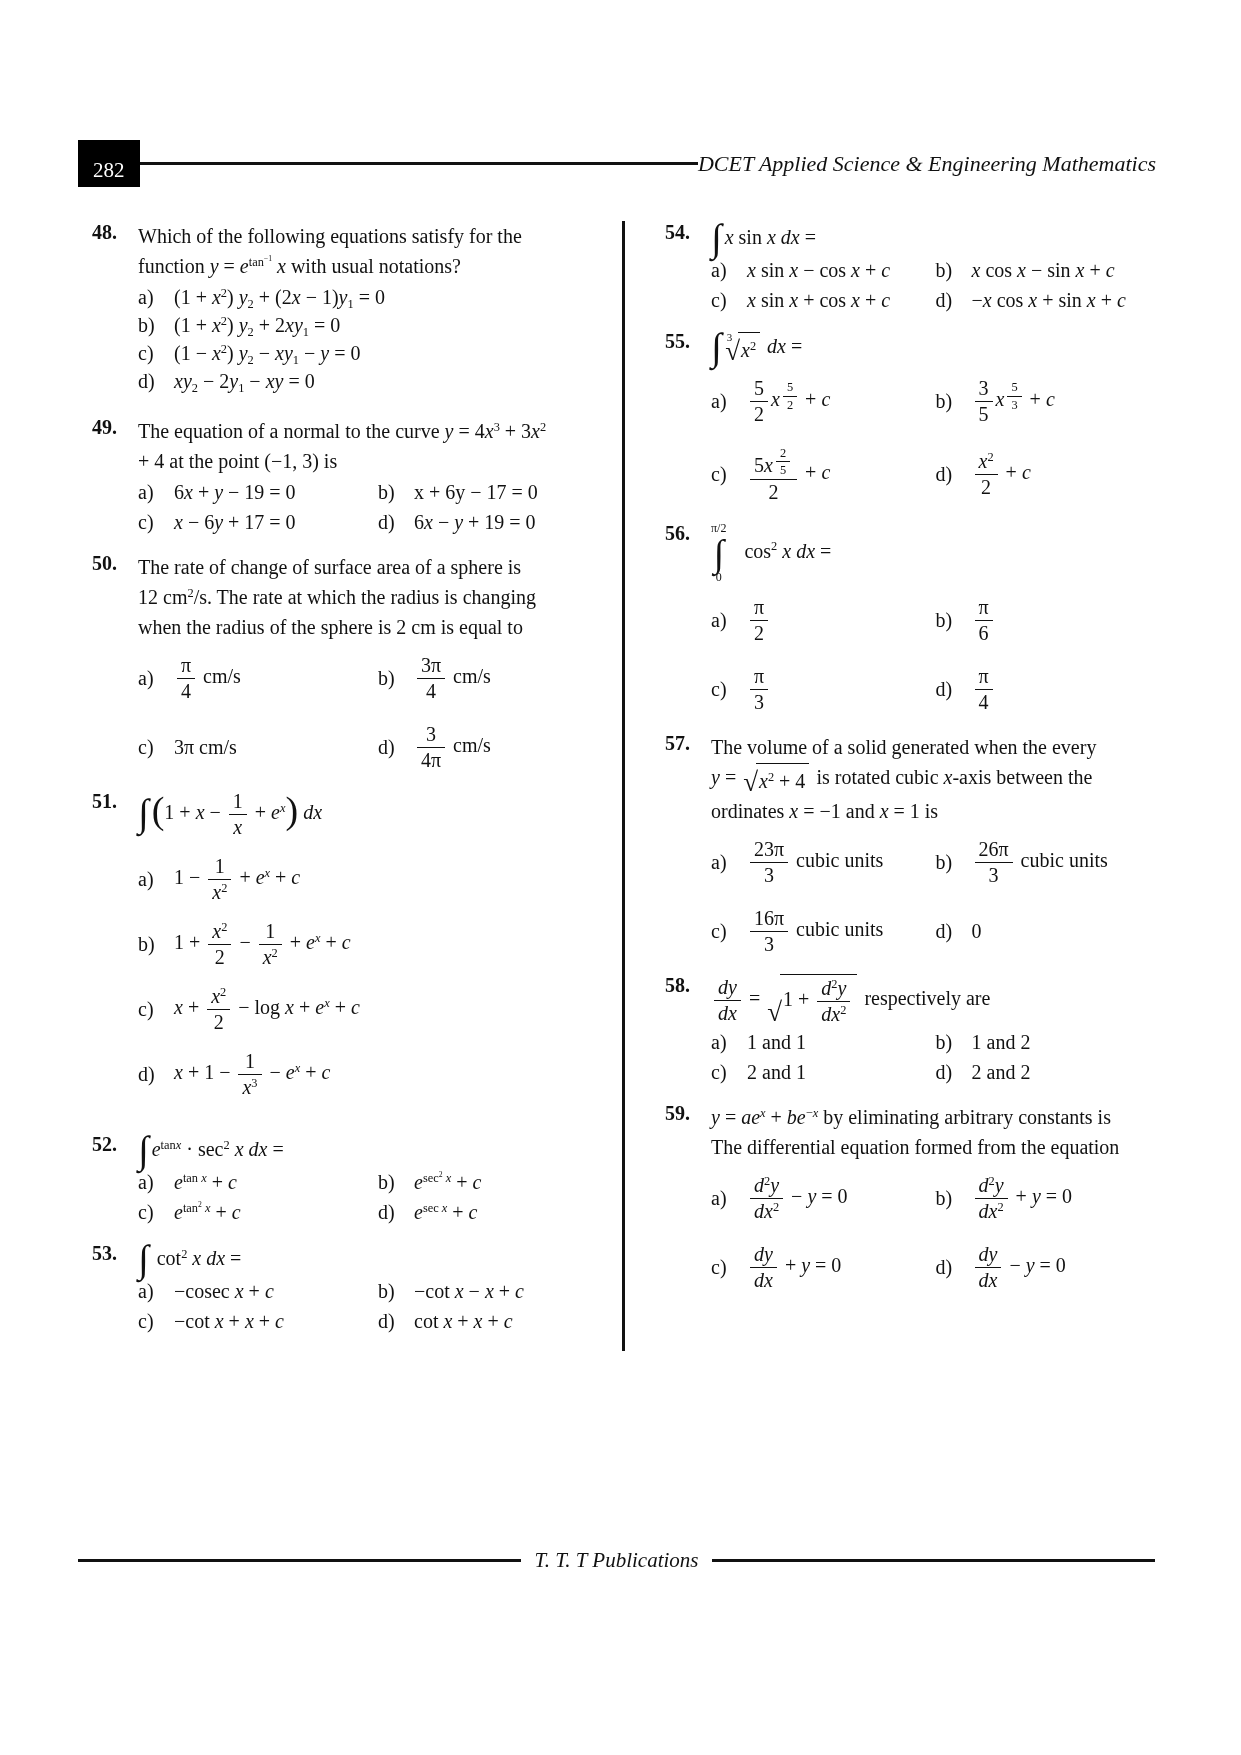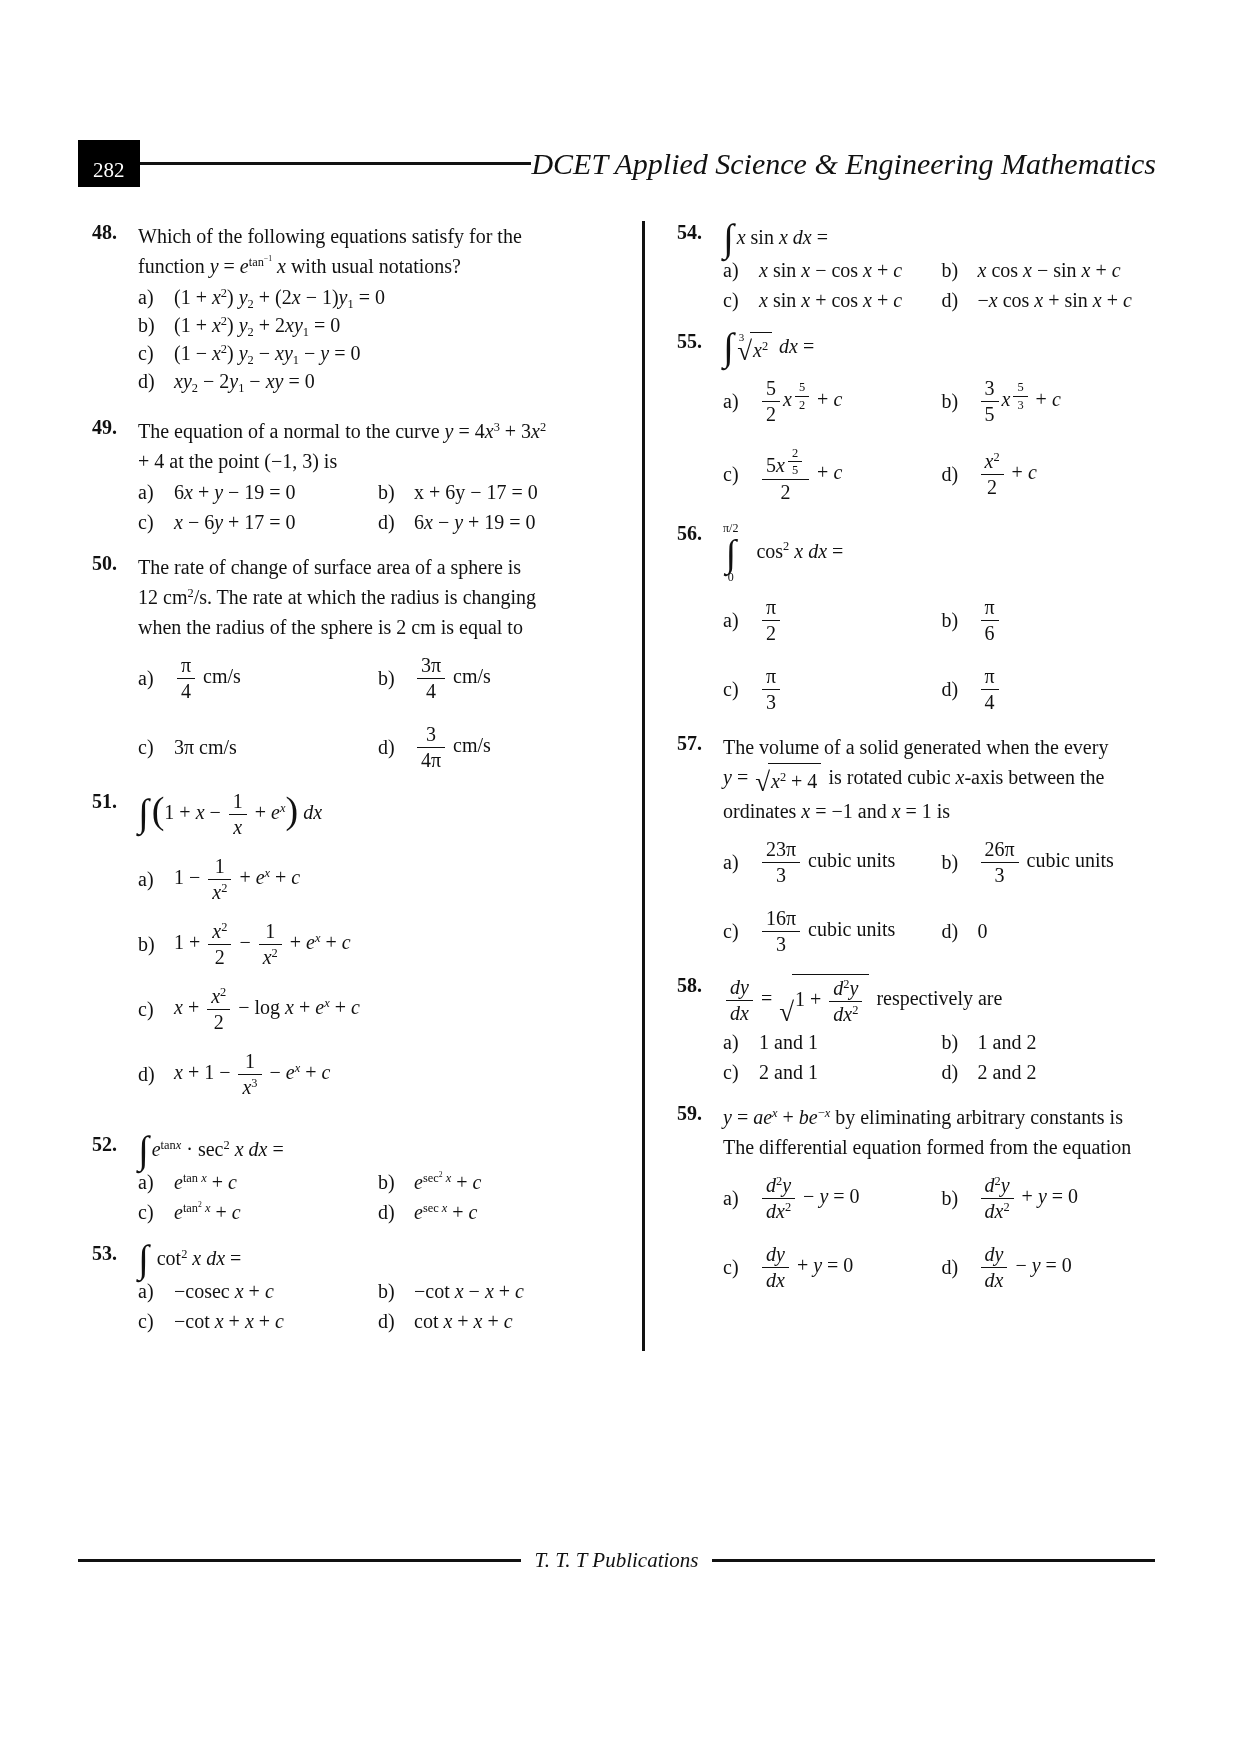--- a/index.html
+++ b/index.html
@@ -3,27 +3,27 @@
 <meta charset="utf-8">
 <style>
   html,body{margin:0;padding:0;background:#e8e8e8;}
   .page{width:1241px;height:1755px;position:relative;background:#fff;color:#111;
         font-family:"Liberation Serif",serif;font-size:20px;overflow:hidden;}
   .content{position:absolute;left:78px;top:140px;width:1078px;}
   
   .pagehead{display:flex;align-items:center;margin-bottom:34px;}
   .pagenum{background:#000;color:#fff;padding:18px 15px 4px;font-size:21px;line-height:1.2;}
   .hrule{flex:1;height:3px;background:#111;}
-  .ptitle{font-style:italic;font-size:30px;white-space:nowrap;}
+  .ptitle{font-style:italic;font-size:22px;white-space:nowrap;}
   
   .columns{display:flex;align-items:stretch;}
   .col{min-width:0;}
-  .col.left{flex:0 0 536px;padding-right:28px;}
+  .col.left{flex:0 0 536px;padding-right:8px;}
   .divider{width:3px;background:#111;flex:0 0 auto;}
-  .col.right{flex:1;padding-left:18px;}
+  .col.right{flex:1;padding-left:26px;}
   
   .question{display:flex;margin-bottom:18px;padding-left:14px;}
   .qnum{flex:0 0 46px;font-weight:bold;}
   .qbody{flex:1;min-width:0;}
   .introline{line-height:1.5;white-space:nowrap;}
   .opts{margin-top:5px;}
   .opts.grid{display:grid;grid-template-columns:1fr 1fr;column-gap:4px;row-gap:7px;}
   .opts.grid.tall{row-gap:20px;margin-top:12px;}
   .opts.list .opt{margin:5px 0;}
   .opts.list.tall .opt{margin:16px 0;}

